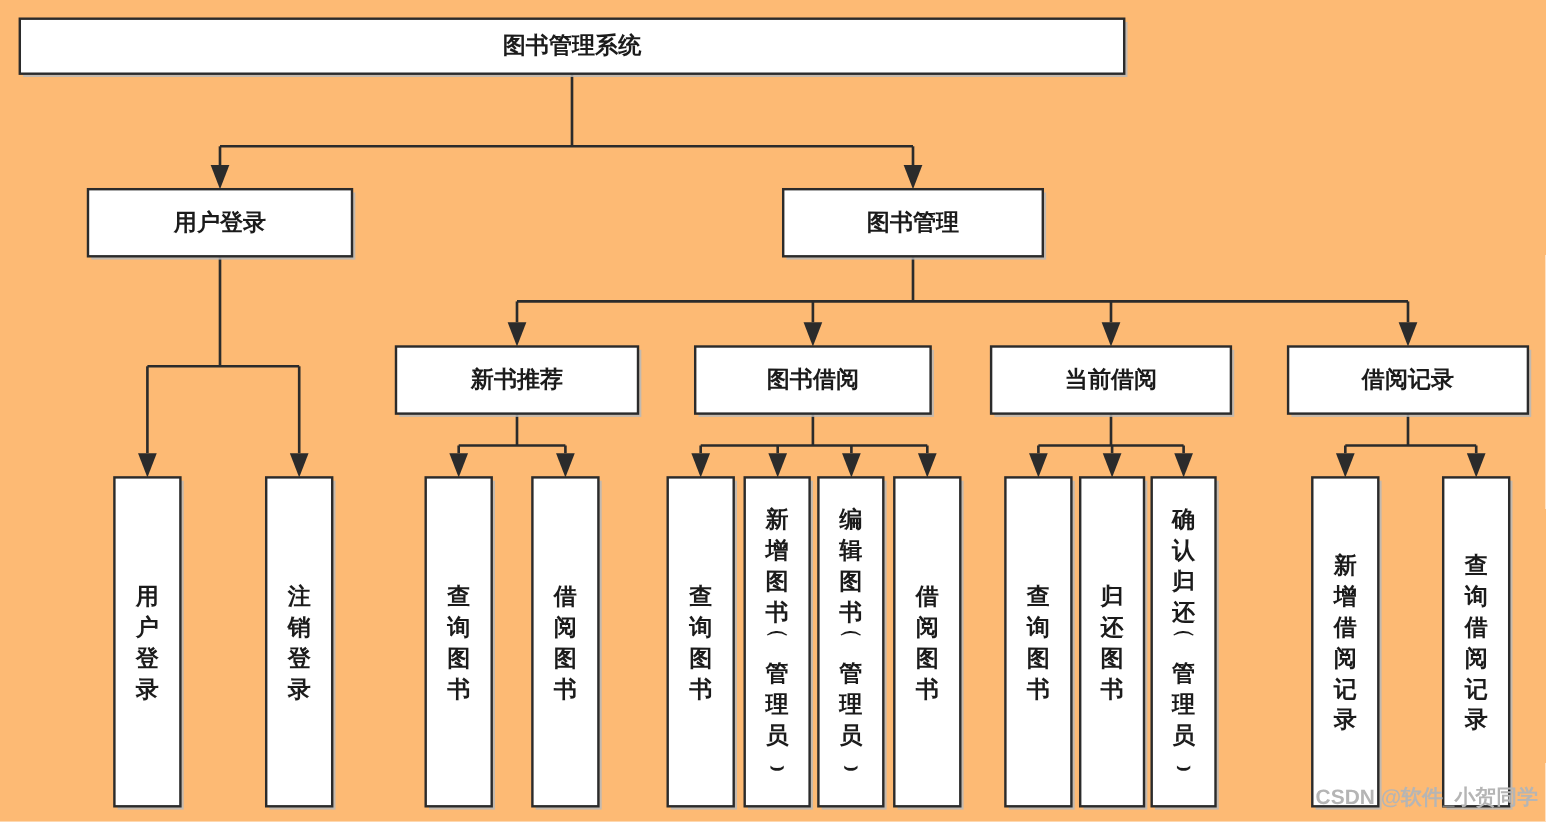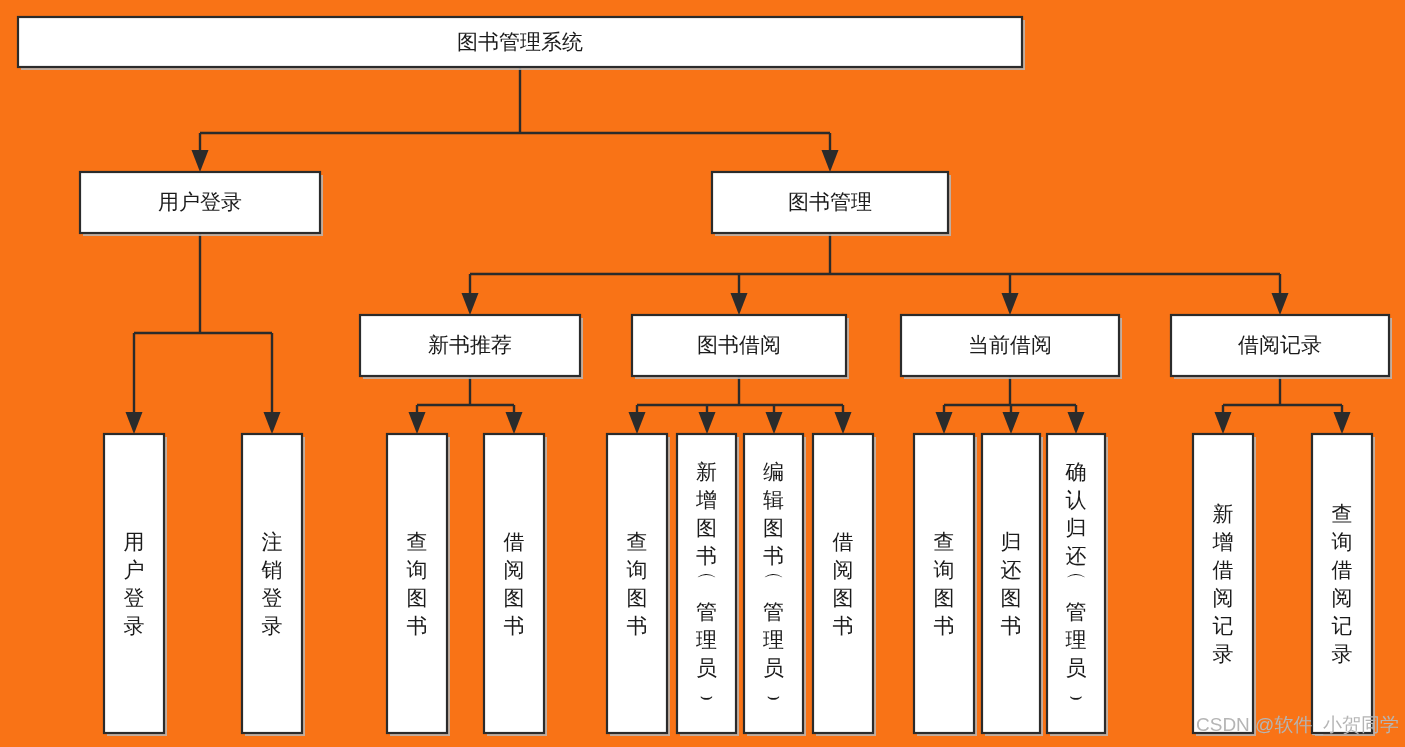--- a/index.html
+++ b/index.html
@@ -11,21 +11,22 @@
   body {
     width: 1405px;
     height: 747px;
     font-family: "Liberation Sans", "DejaVu Sans", sans-serif;
     overflow: hidden;
   }
   #diagram-root {
     position: relative;
     width: 1405px;
     height: 747px;
-    background: #f97316;
+    background: #fdba74;
+    font-weight: bold;
   }
   svg#chart-svg {
     position: absolute;
     top: 0;
     left: 0;
     width: 1405px;
     height: 747px;
     display: block;
   }
   .node-box {

